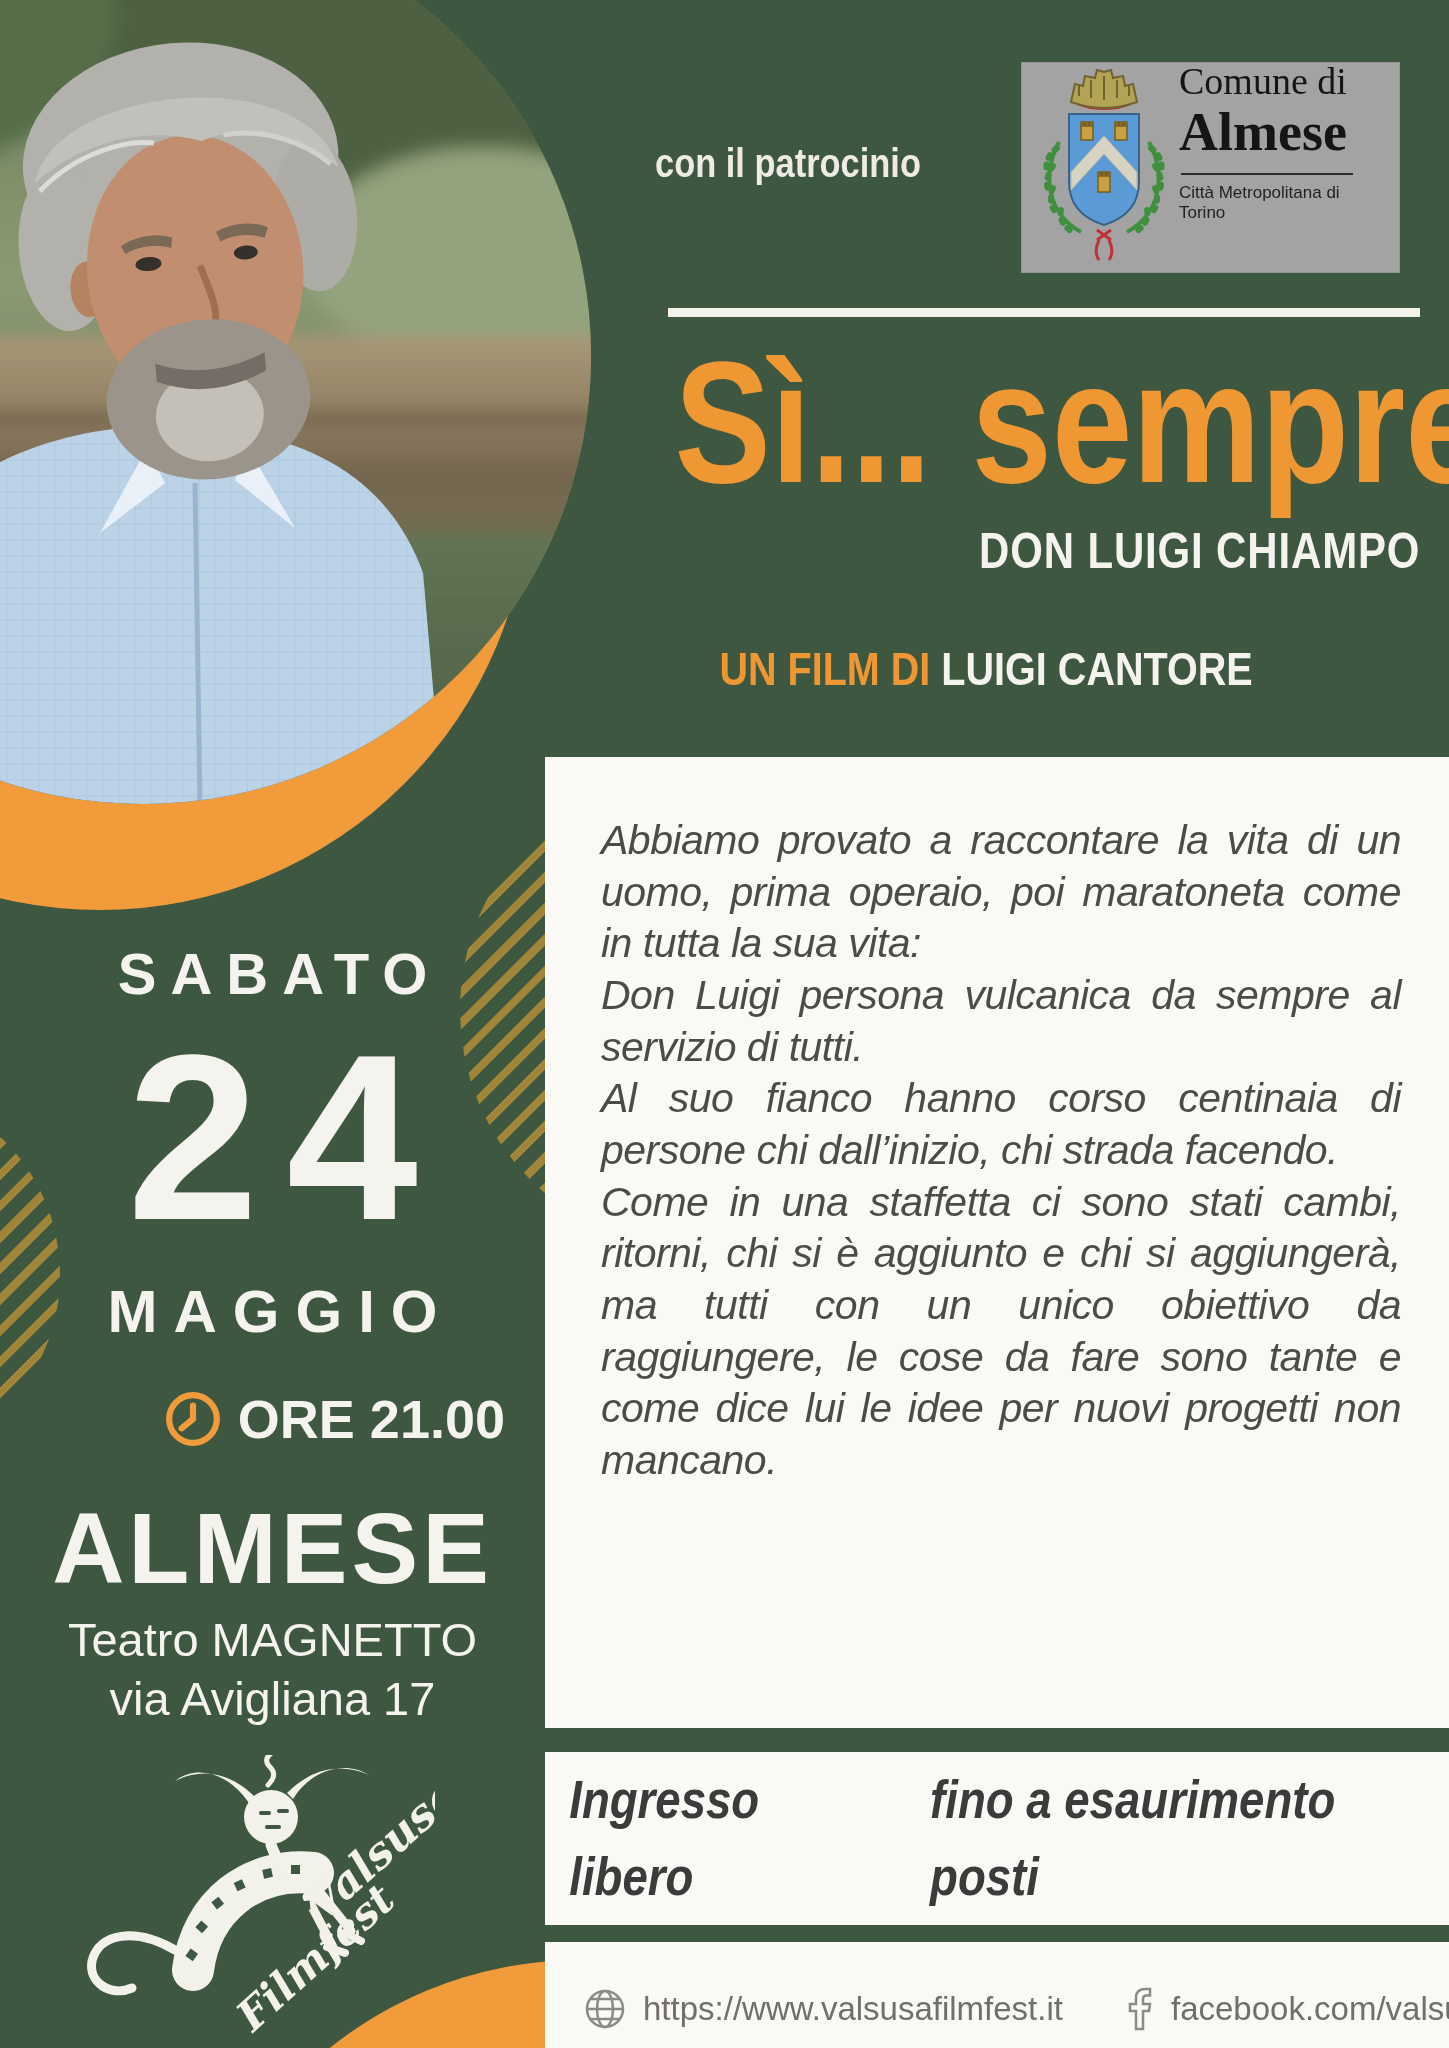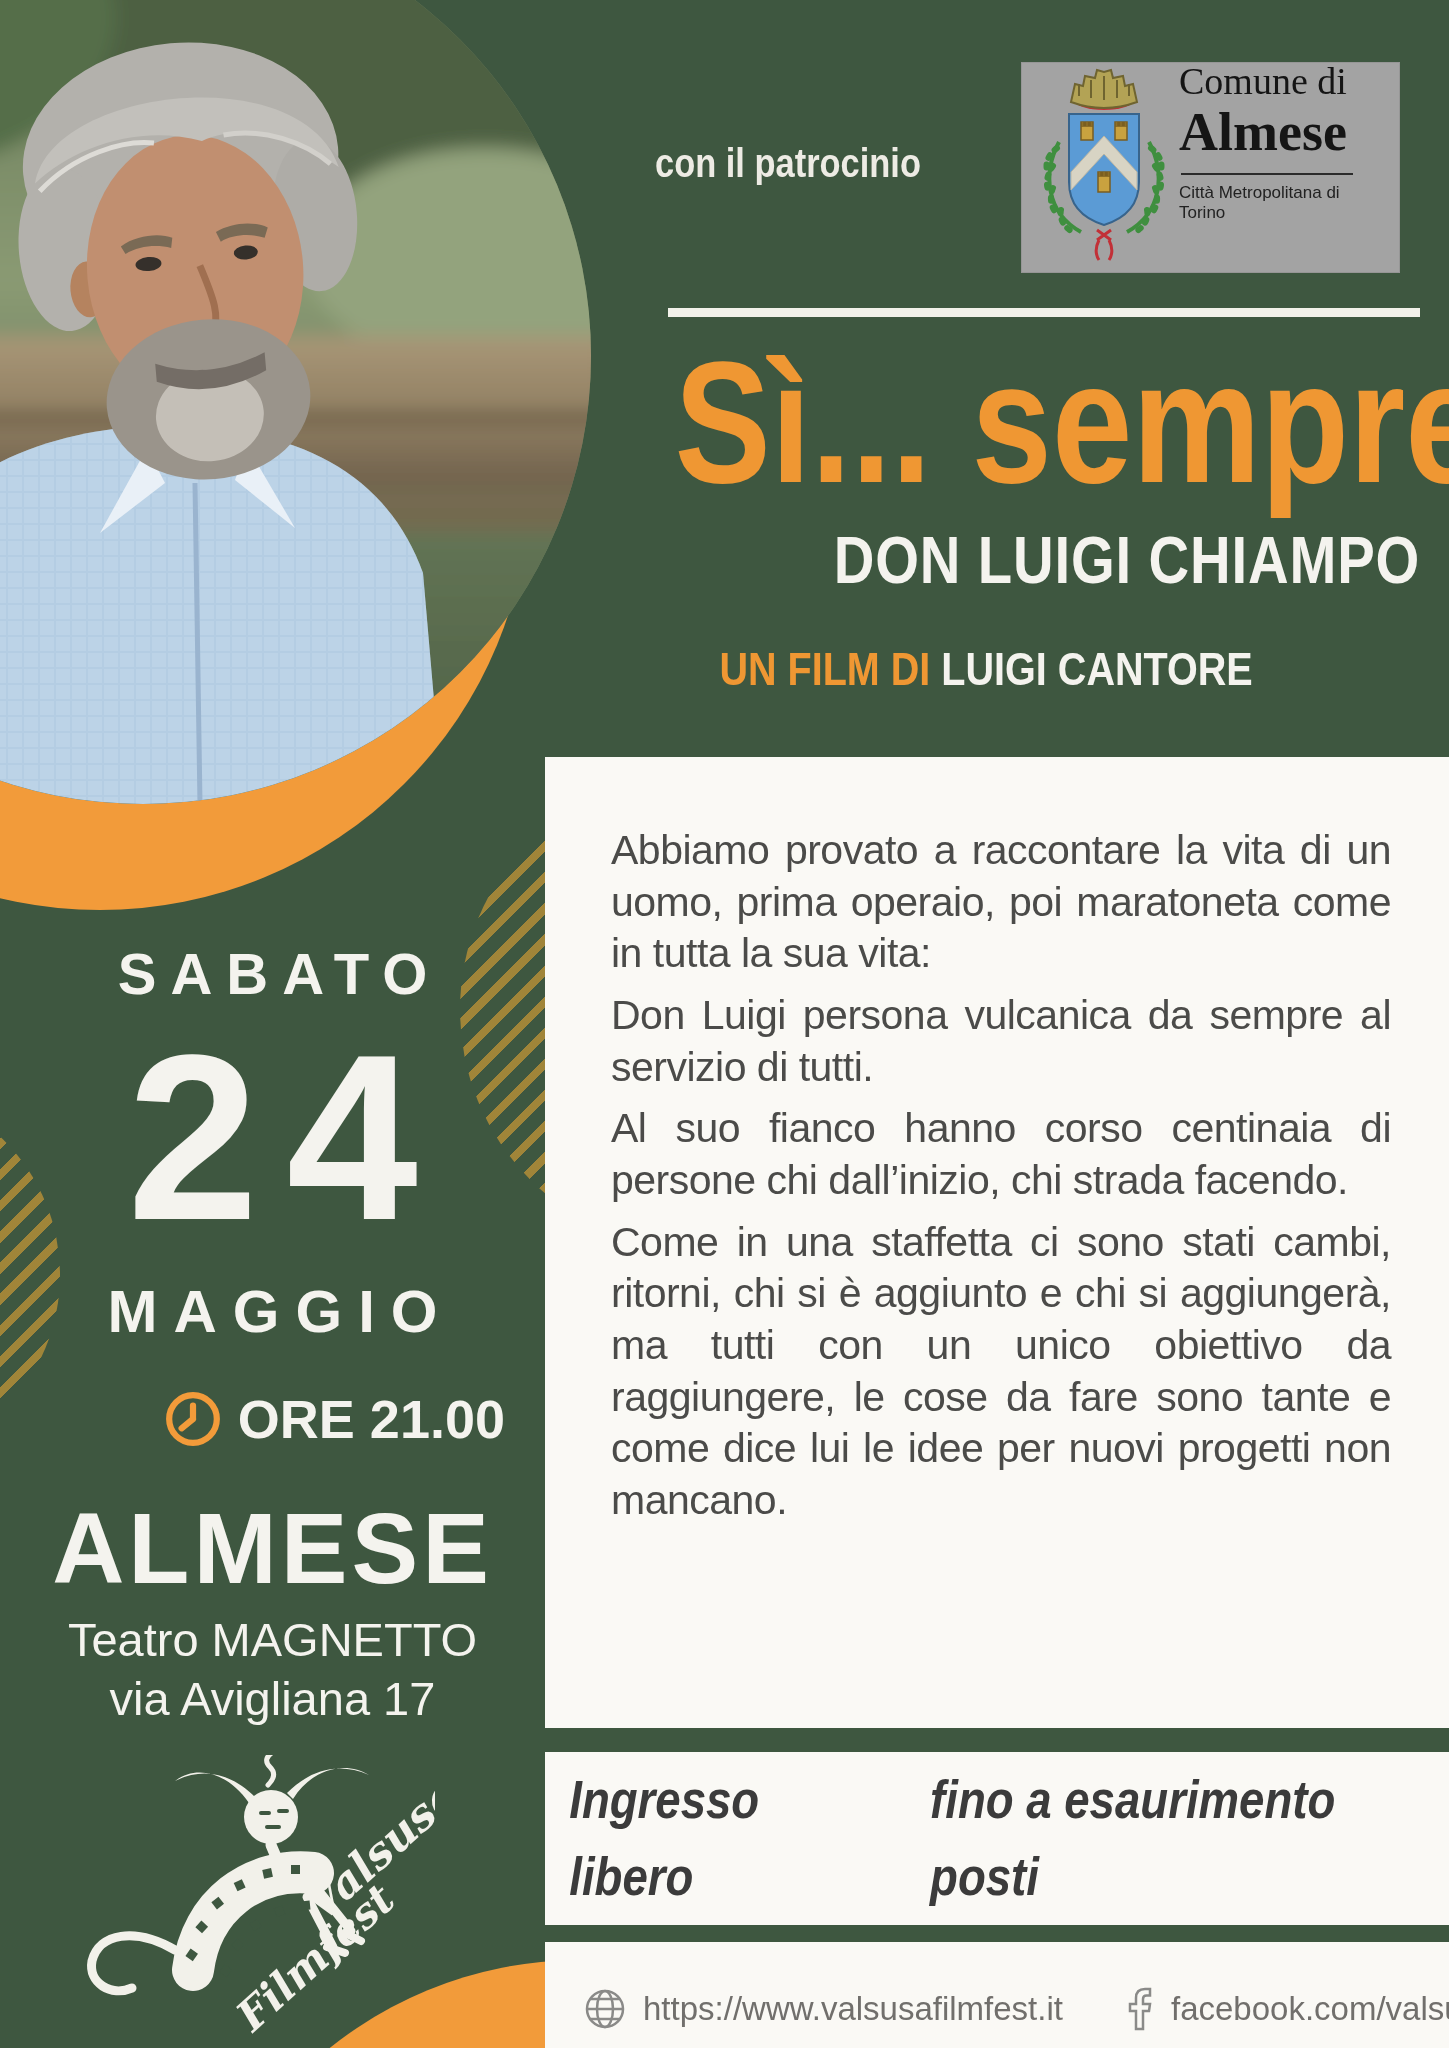--- a/index.html
+++ b/index.html
@@ -53,33 +53,33 @@
   .muni-text{flex:1;padding-right:10px;font-family:"Liberation Serif",serif;color:#151515;}
   .muni-line1{font-size:38px;line-height:1.05;}
   .muni-line2{font-size:54px;font-weight:bold;line-height:1.05;margin-top:2px;}
   .muni-rule{height:2px;background:#2b2b2b;width:172px;margin:12px 0 8px 2px;}
   .muni-line3{font-family:"Liberation Sans",sans-serif;font-size:17px;color:#222;}
 
   
   .divider{left:668px;top:308px;width:752px;height:9px;background:#F2F1EA;z-index:4;}
   .hero{left:520px;right:29px;top:336px;text-align:right;z-index:4;}
   .hero-title{color:#EF9733;font-weight:bold;font-size:172px;line-height:1;white-space:nowrap;}
-  .hero-sub{color:#F4F3EE;font-weight:bold;font-size:67px;line-height:1;margin-top:18px;white-space:nowrap;letter-spacing:1px;}
+  .hero-sub{color:#F4F3EE;font-weight:bold;font-size:50px;line-height:1;margin-top:18px;white-space:nowrap;letter-spacing:1px;}
   .film-credit{left:523px;right:0;top:642px;text-align:center;z-index:4;
     font-weight:bold;font-size:46px;white-space:nowrap;}
   .film-credit .pfx{color:#EF9733;}
   .film-credit .name{color:#F4F3EE;}
 
   
   .panel{background:#FAF9F5;z-index:5;}
   .synopsis-box{left:545px;top:757px;width:904px;height:971px;}
   .synopsis-box .inner{padding:58px 48px 0 56px;}
   .synopsis-box p{
-    margin:10px;color:#4B4B49;font-size:41px;line-height:1.26;
-    text-align:justify;letter-spacing:-0.5px;
+    margin:0;color:#4B4B49;font-size:41px;line-height:1.26;
+    text-align:justify;letter-spacing:-0.5px;font-style:italic;
   }
   .admission-box{left:545px;top:1752px;width:904px;height:173px;
     display:flex;flex-direction:row;align-items:center;justify-content:center;}
   .admission-box div{
     color:#3B3B3B;font-size:53px;font-weight:bold;font-style:italic;line-height:1.45;
   }
   .footer-bar{left:545px;top:1942px;width:904px;height:134px;
     display:flex;align-items:center;gap:16px;padding-left:38px;box-sizing:border-box;}
   .footer-bar .url{color:#716F6C;font-size:33px;white-space:nowrap;}
   .footer-gap{width:30px;flex:0 0 auto;}

